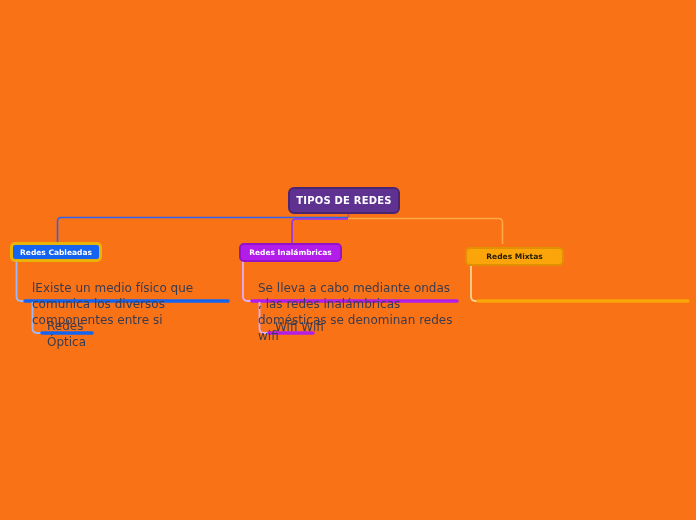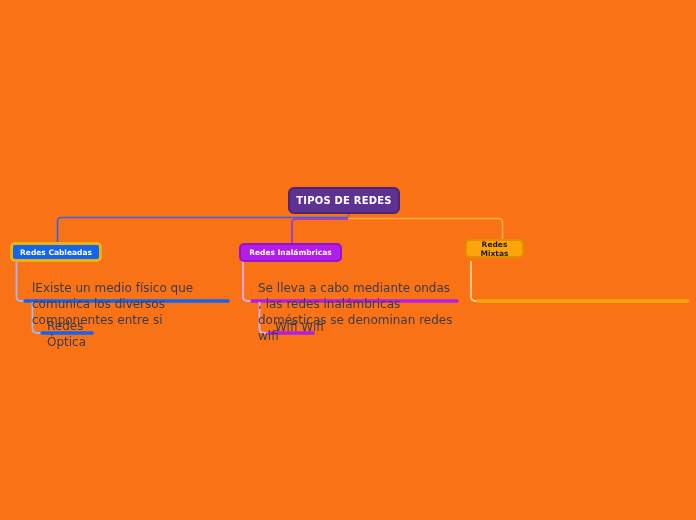--- a/index.html
+++ b/index.html
@@ -49,21 +49,21 @@
     color: #ffffff;
   }
   .branch-inalambricas {
     left: 239px; top: 243px; width: 103px; height: 19px;
     background: #b21de9;
     border: 2px solid #9213c9;
     color: #ffffff;
     justify-content: center;
   }
   .branch-mixtas {
-    left: 465px; top: 239px; width: 59px; height: 19px;
+    left: 465px; top: 247px; width: 99px; height: 19px;
     background: #fba50a;
     border: 2px solid #e09000;
     color: #221a00;
   }
   .topic-text {
     position: absolute;
     font-size: 12px;
     line-height: 16px;
     color: #3b3b4f;
     cursor: default;

